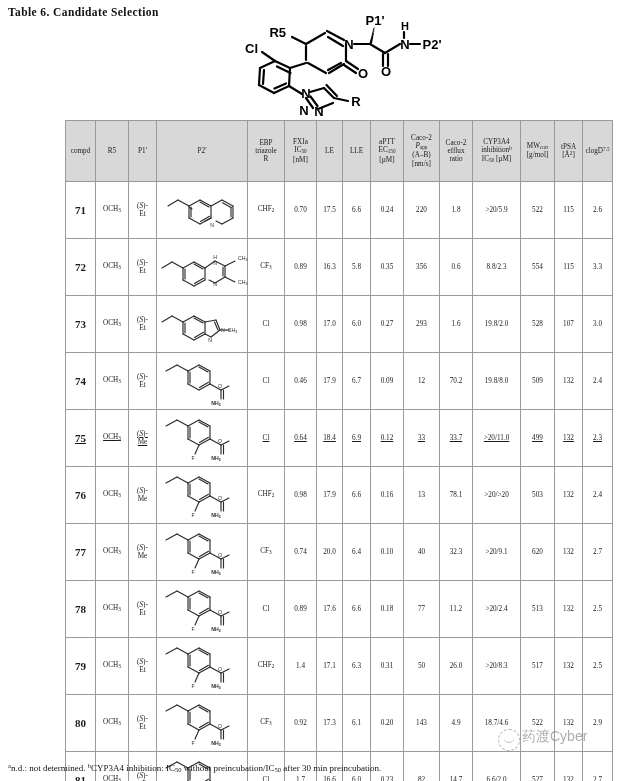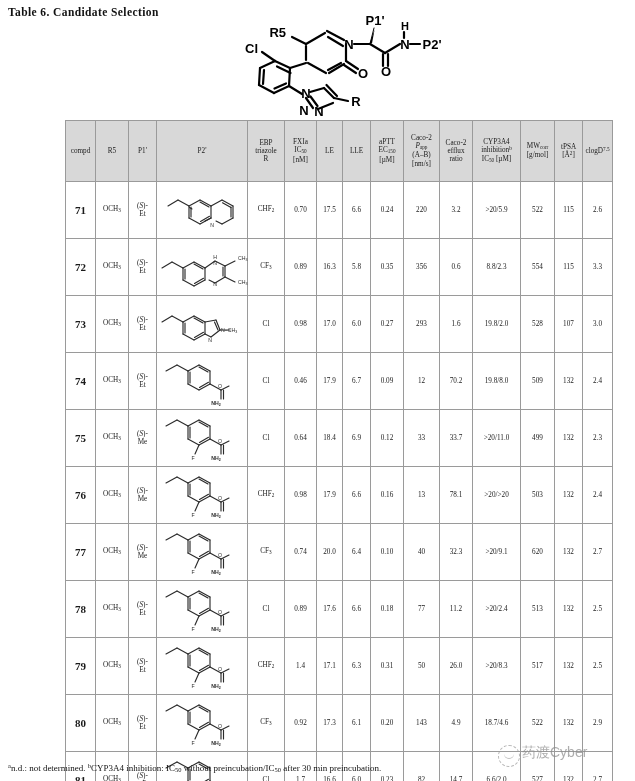--- a/index.html
+++ b/index.html
@@ -67,20 +67,21 @@
     font-weight: normal;
     height: 56px;
     font-size: 7.2px;
   }
   table.data tbody td {
     height: 52px;
     background: #ffffff;
   }
   table.data tbody tr.group-start td {
     border-top: 1.6px solid #2a2a2a;
+    text-decoration: underline;
   }
   .cmpd { font-weight: bold; font-size: 11px; }
   sub { font-size: 0.72em; vertical-align: -0.22em; }
   sup { font-size: 0.72em; vertical-align: 0.42em; }
   .ital { font-style: italic; }
   .struct-cell { padding: 1px; }
   .struct-cell svg { display: block; margin: 0 auto; }
 
   
   col.c-compd  { width: 30px; }
@@ -109,21 +110,20 @@
     white-space: nowrap;
   }
   .watermark {
     position: absolute;
     left: 498px;
     top: 727px;
     width: 132px;
     height: 26px;
     opacity: 0.72;
     pointer-events: none;
-    margin-top: 16px;
   }
   .wm-circle {
     position: absolute;
     left: 0px; top: 2px;
     width: 20px; height: 20px;
     border: 1px dashed #9b9b9b;
     border-radius: 50%;
   }
   .wm-circle::after {
     content: "";
@@ -329,21 +329,21 @@
                   <text x="50" y="39" text-anchor="middle">N</text>
                 </g>
               </svg>
             </td>
             <td>CHF<sub>2</sub></td>
             <td>0.70</td>
             <td>17.5</td>
             <td>6.6</td>
             <td>0.24</td>
             <td>220</td>
-            <td>3.2</td>
+            <td>1.8</td>
             <td>&gt;20/5.9</td>
             <td>522</td>
             <td>115</td>
             <td>2.6</td>
           </tr>
           <tr>
             <td><span class="cmpd">72</span></td>
             <td>OCH<sub>3</sub></td>
             <td>(<span class="ital">S</span>)-<br>Et</td>
             <td class="struct-cell">

